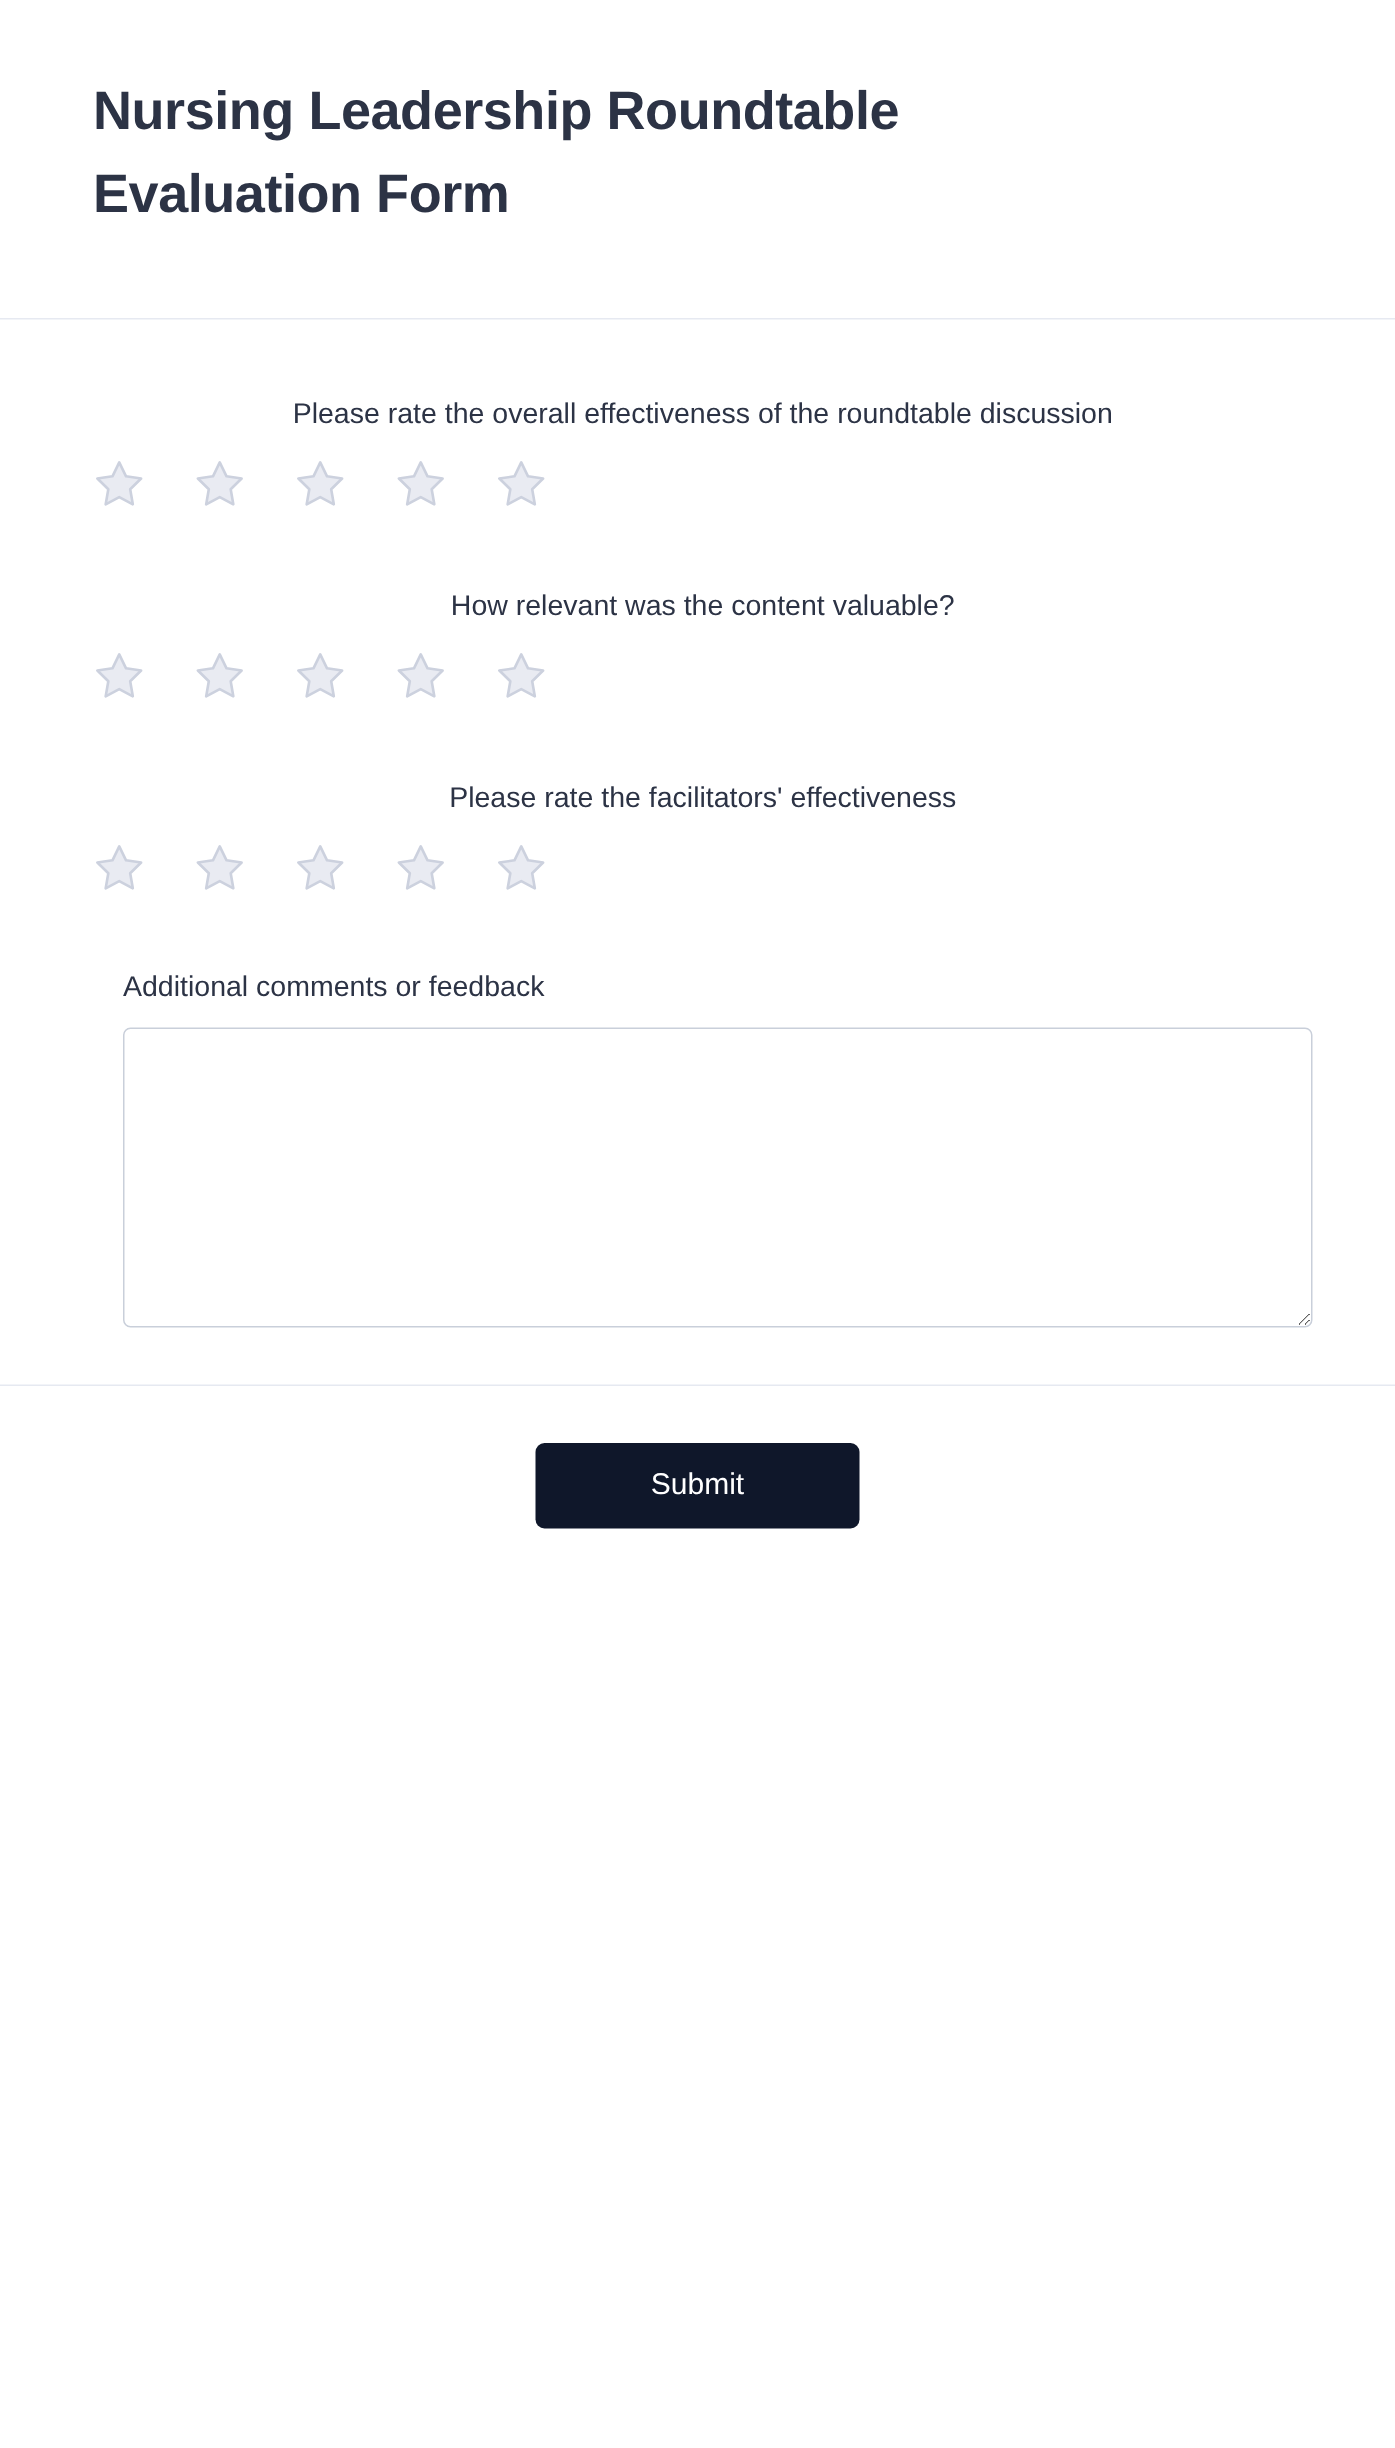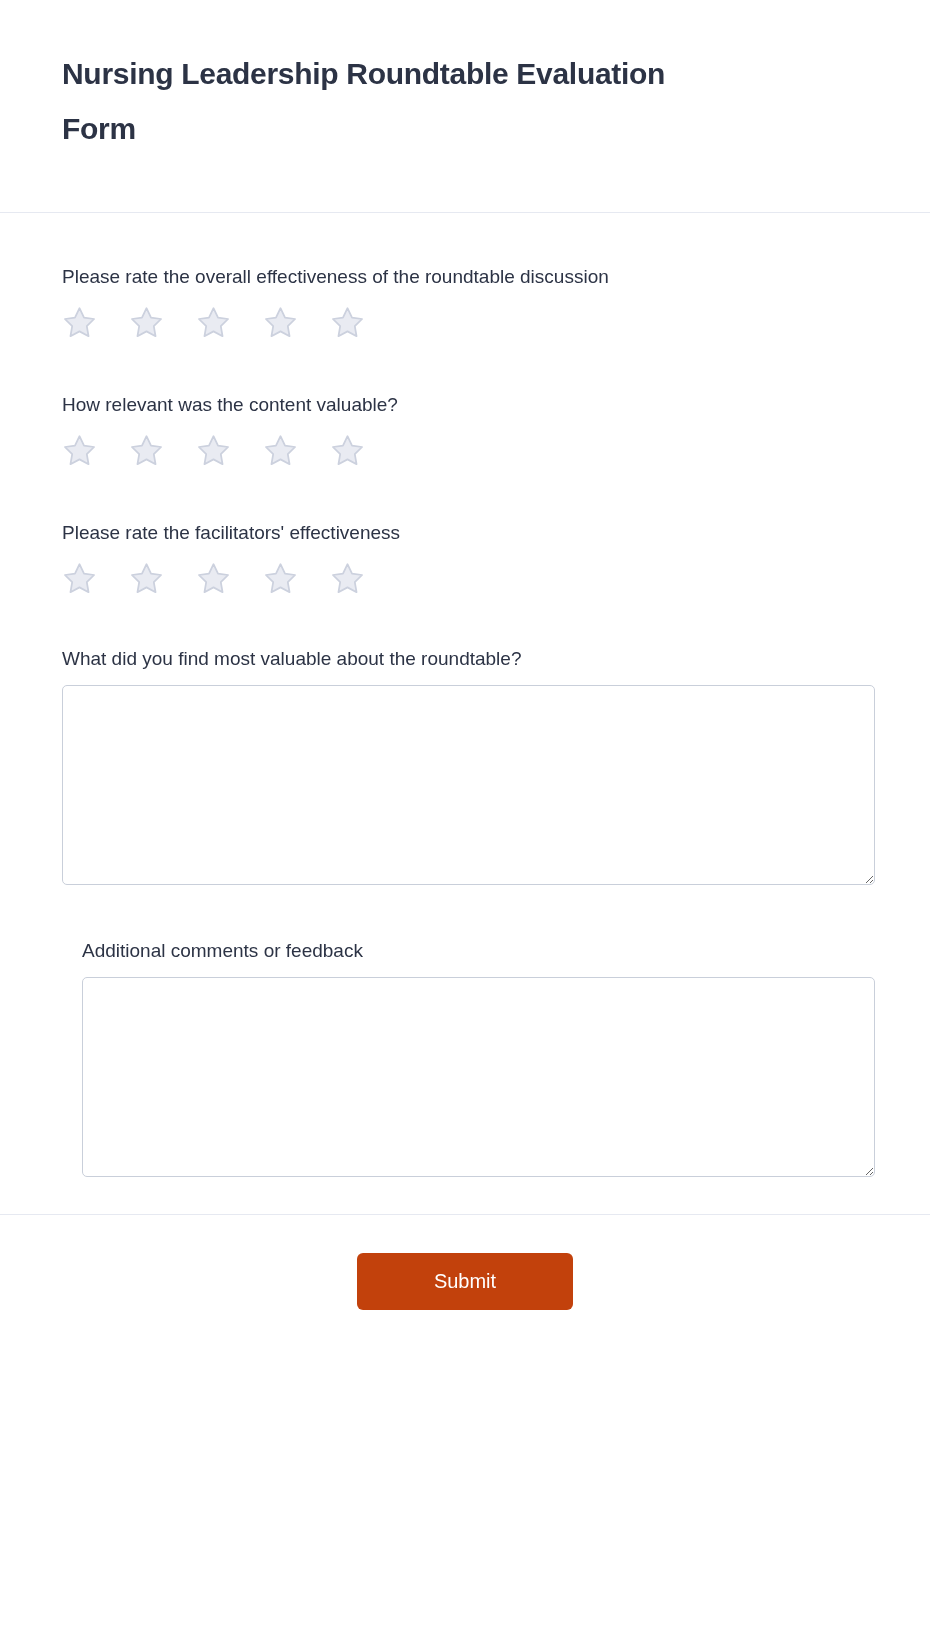--- a/index.html
+++ b/index.html
@@ -10,37 +10,37 @@
     font-family: "Liberation Sans", sans-serif;
     color: #2c3345;
     width: 930px;
   }
   .form-page { width: 930px; }
   .container { padding-left: 62px; padding-right: 55px; }
 
   .form-title {
     margin: 0;
     padding-top: 46px;
-    font-size: 30px;
+    font-size: 36px;
     line-height: 55px;
     font-weight: 700;
     letter-spacing: -0.3px;
     color: #2c3345;
     max-width: 650px;
     margin-bottom: 56px;
   }
 
   .divider {
     border: none;
     border-top: 1px solid #e6e9f1;
     margin: 0;
     width: 100%;
   }
 
-  .rating-group { margin-top: 52px; margin-bottom: 50px; }
+  .rating-group { margin-top: 52px; margin-bottom: 50px; text-align: center; }
   .rating-group.last { margin-bottom: 38px; }
 
   .q-label {
     font-size: 19px;
     line-height: 24px;
     font-weight: 500;
     color: #2c3345;
     margin: 0 0 15px 0;
   }
 
@@ -74,21 +74,21 @@
   .submit-row {
     display: flex;
     justify-content: center;
     padding: 38px 0 51px 0;
   }
   .submit-btn {
     width: 216px;
     height: 57px;
     border: none;
     border-radius: 6px;
-    background: #c2410c;
+    background: #0f172a;
     color: #ffffff;
     font-family: "Liberation Sans", sans-serif;
     font-size: 20px;
     font-weight: 500;
     cursor: pointer;
   }
 </style>
 </head>
 <body>
 
@@ -188,24 +188,20 @@
             </svg>
           </span>
         <span class="star">
             <svg viewBox="0 0 24 24">
               <polygon points="12,2.2 15.1,8.6 22,9.6 17,14.5 18.2,21.4 12,18.1 5.8,21.4 7,14.5 2,9.6 8.9,8.6"></polygon>
             </svg>
           </span>
       </div>
     </div>
 
-    <div class="text-group">
-      <div class="q-label">What did you find most valuable about the roundtable?</div>
-      <textarea class="answer-textarea" style=""></textarea>
-    </div>
 
 
     <div class="text-group last-text">
       <div class="q-label">Additional comments or feedback</div>
       <textarea class="answer-textarea" style=""></textarea>
     </div>
 
   </div>
 
   <hr class="divider">

